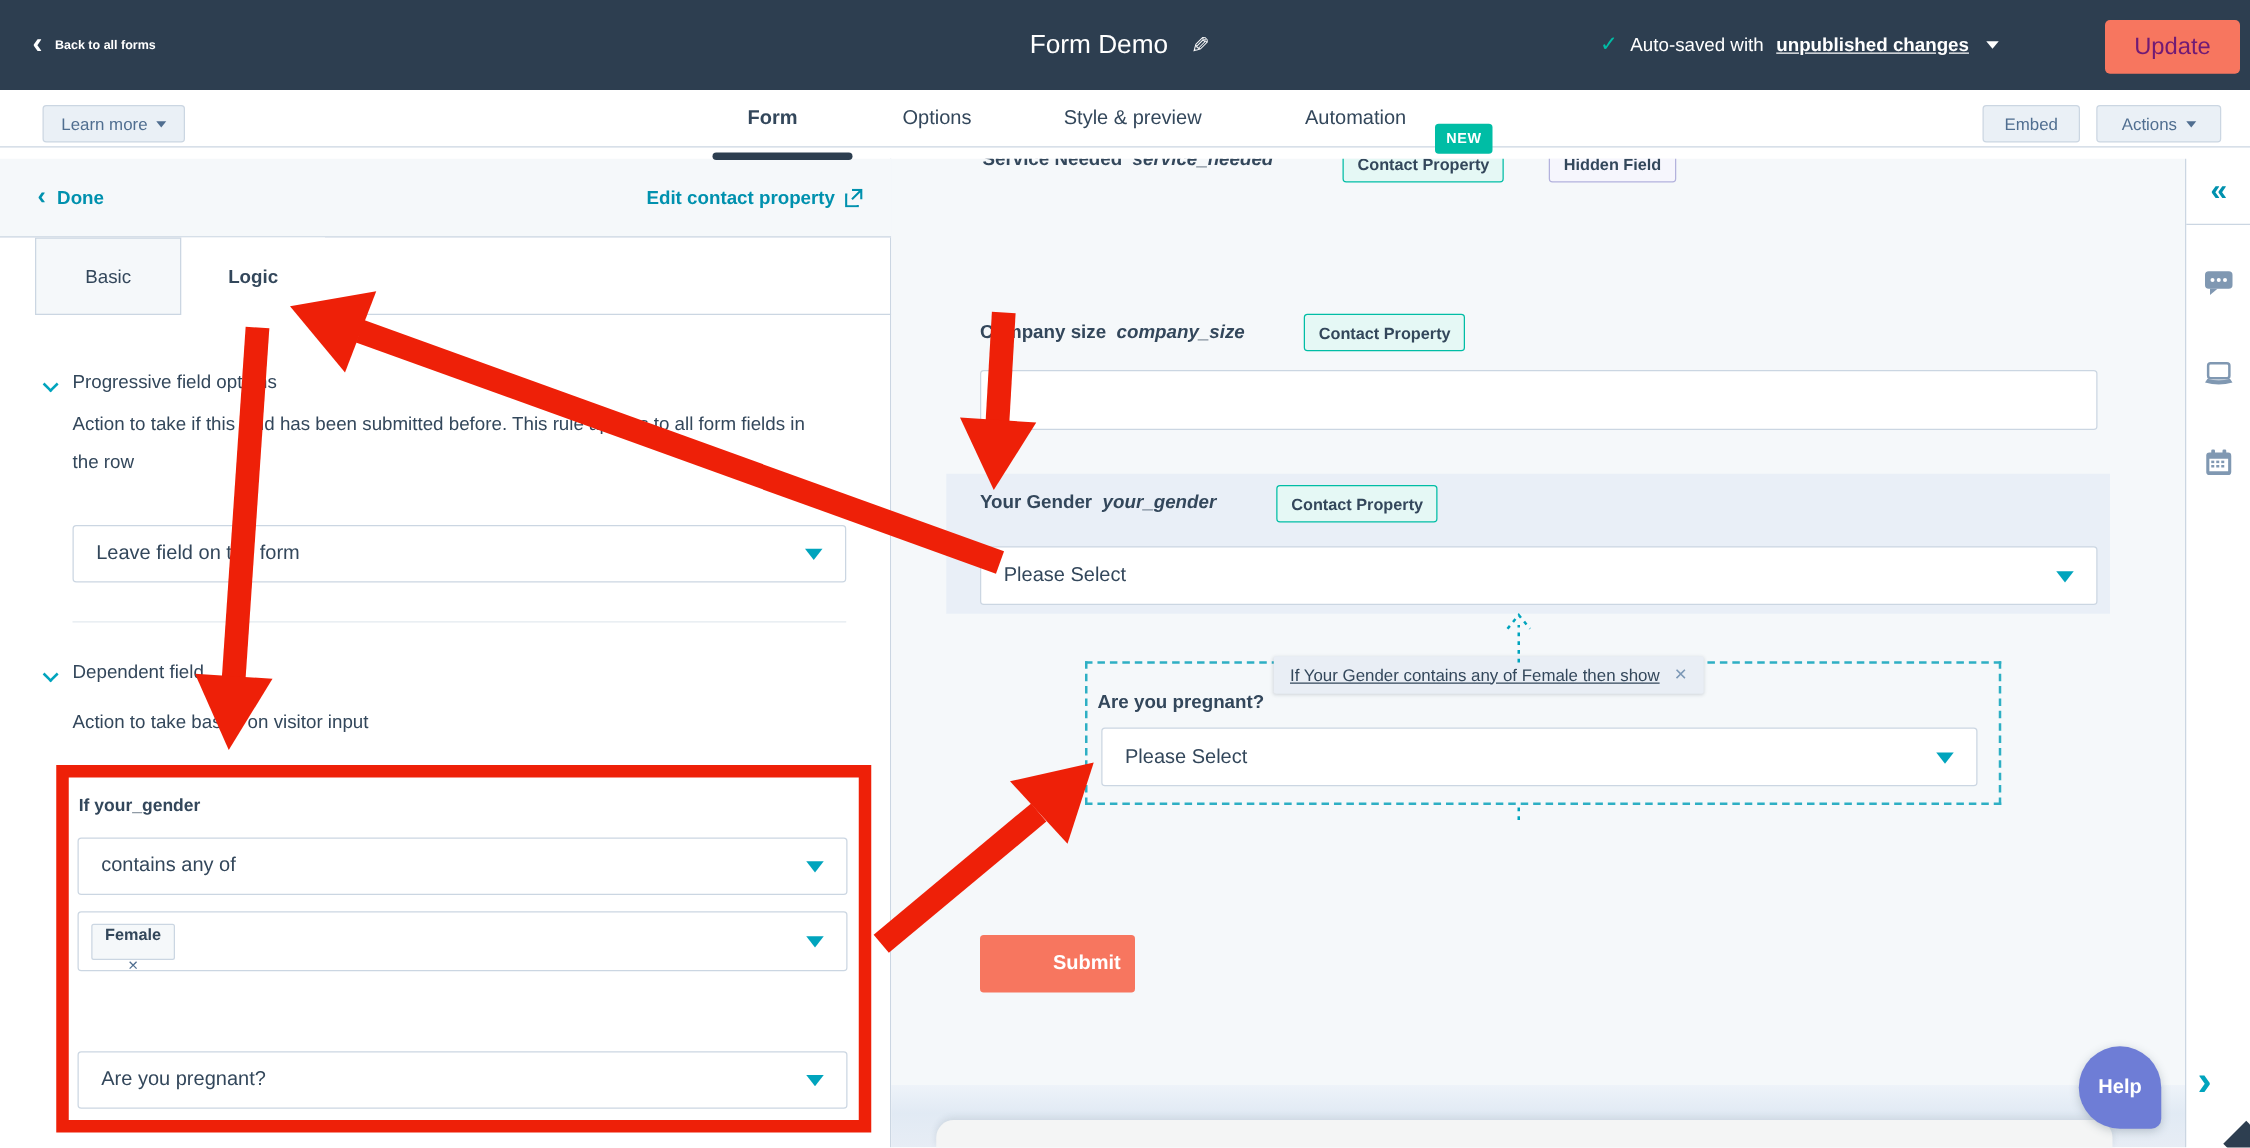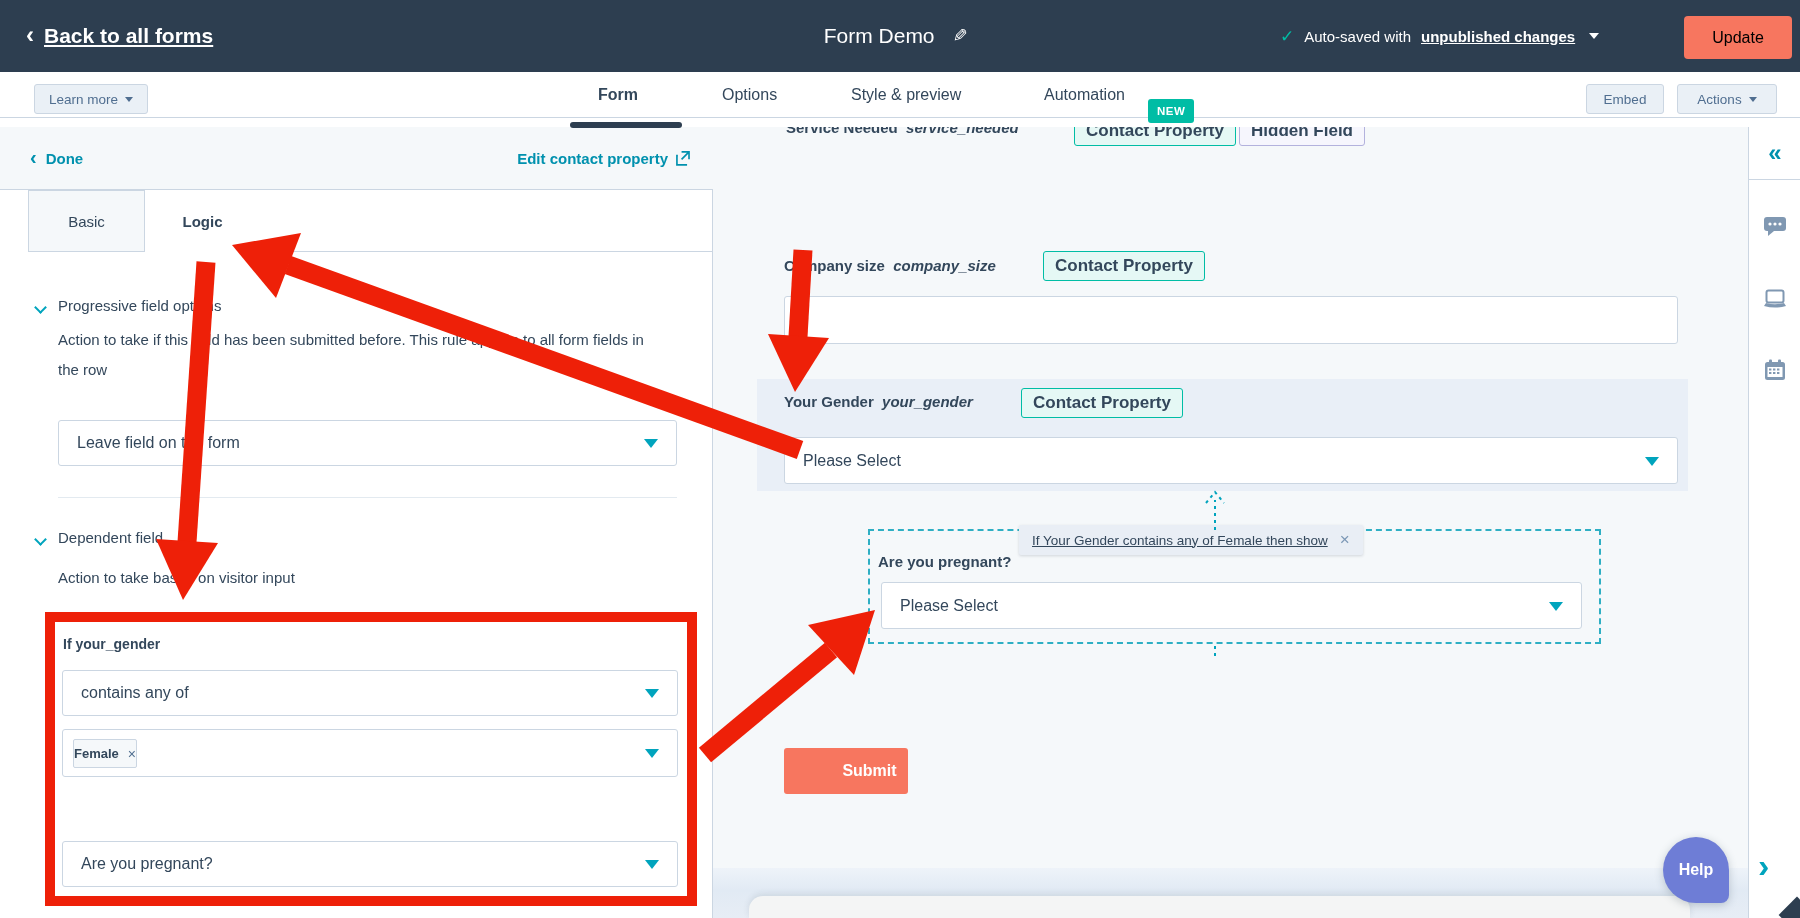--- a/index.html
+++ b/index.html
@@ -4,29 +4,29 @@
 <style>
   * { margin:0; padding:0; box-sizing:border-box; }
   html,body { width:1800px; height:918px; overflow:hidden; }
   body { font-family:"Liberation Sans","DejaVu Sans",sans-serif; background:#fff; position:relative; color:#33475b; }
   .abs { position:absolute; }
 
   
   #topbar { left:0; top:0; width:1800px; height:72px; background:#2d3e50; z-index:20; }
   .back-link { left:26px; top:0; height:72px; display:flex; align-items:center; gap:10px; color:#fff; cursor:pointer; }
   .back-chev { font-size:24px; font-weight:bold; line-height:1; margin-top:-3px; }
-  .back-label { font-size:21px; font-weight:bold;text-decoration:underline; }
+  .back-label { font-size:10px; font-weight:bold; }
   .title-wrap { left:50%; top:0; transform:translateX(-53%); height:72px; display:flex; align-items:center; gap:18px; color:#fff; }
   .form-title { font-size:21px; }
   .pencil { font-size:18px; transform:scaleX(-1); cursor:pointer; }
   .autosave { left:1280px; top:0; height:72px; display:flex; align-items:center; gap:10px; color:#fff; font-size:15px; }
   .checkmark { color:#00bda5; font-size:17px; font-weight:bold; }
   .autosave-link { font-weight:bold; text-decoration:underline; cursor:pointer; }
   .caret-down { width:0; height:0; border-left:5px solid transparent; border-right:5px solid transparent; border-top:6px solid #fff; margin-left:4px; }
-  .btn-primary { left:1684px; top:16px; width:108px; height:43px; background:#f7765f; border:none; border-radius:4px; color:#000000; font-size:16px; font-family:inherit; cursor:pointer; }
+  .btn-primary { left:1684px; top:16px; width:108px; height:43px; background:#f7765f; border:none; border-radius:4px; color:#701a75; font-size:19px; font-family:inherit; cursor:pointer; }
 
   
   #nav2 { left:0; top:72px; width:1800px; height:46px; background:#fff; border-bottom:1px solid #cbd6e2; z-index:15; }
   .btn-secondary { height:30px; background:#eaf0f6; border:1px solid #cbd6e2; border-radius:3px; color:#506e90; font-size:13.5px; font-family:inherit; display:flex; align-items:center; justify-content:center; gap:7px; cursor:pointer; padding:0 14px; }
   .caret-sm { width:0; height:0; border-left:4px solid transparent; border-right:4px solid transparent; border-top:5px solid #506e90; }
   .tab { top:14px; font-size:16px; color:#33475b; cursor:pointer; white-space:nowrap; }
   .tab.active { font-weight:bold; }
   .tab-underline { left:570px; top:50px; width:112px; height:6px; background:#2d3e50; border-radius:3px; }
   .new-badge { left:1148px; top:12px; height:24px; background:#00bda5; color:#fff; font-size:11.5px; font-weight:bold; border-radius:3px; display:flex; align-items:center; padding:0 9px; letter-spacing:.5px;margin-top:15px; }
 
@@ -41,28 +41,28 @@
   .ptab-logic { left:145px; width:115px; background:#fff; font-weight:bold; }
   .tabs-line { left:260px; top:124px; width:453px; border-top:1px solid #cbd6e2; }
   .chev { width:9px; height:9px; border-left:2px solid #00a4bd; border-bottom:2px solid #00a4bd; transform:rotate(-45deg); }
   .sec-title { font-size:15px; color:#33475b; }
   .sec-desc { font-size:15px; color:#33475b; line-height:30px; }
   .sel { background:#fff; border:1px solid #cbd6e2; border-radius:3px; display:flex; align-items:center; padding:0 18px; font-size:16px; color:#33475b; cursor:pointer; }
   .sel-caret { position:absolute; right:18px; top:50%; margin-top:-4px; width:0; height:0; border-left:7px solid transparent; border-right:7px solid transparent; border-top:9px solid #00a4bd; }
   .hr { border-top:1px solid #e3eaf0; }
   .redbox { left:45px; top:485px; width:652px; height:294px; border:10px solid #ee2008; z-index:30; }
   .bold-label { font-size:14px; font-weight:bold; color:#33475b; }
-  .mtag { position:absolute; left:10px; top:9px; height:29px; background:#f5f8fa; border:1px solid #cbd6e2; border-radius:2px; display:flex; align-items:center; gap:9px; padding:0 0; font-size:13px; font-weight:bold; color:#33475b; }
+  .mtag { position:absolute; left:10px; top:9px; height:29px; background:#f5f8fa; border:1px solid #cbd6e2; border-radius:2px; display:flex; align-items:center; gap:9px; padding:0 10px; font-size:13px; font-weight:bold; color:#33475b;flex-direction:column; }
   .x-glyph { color:#516f90; font-size:14px; cursor:pointer; font-weight:normal; }
 
   
   #preview { left:713px; top:127px; width:1035px; height:741px; background:#f5f8fa; overflow:hidden; }
   .flabel { font-size:15px; font-weight:bold; color:#33475b; white-space:nowrap; }
   .fname { font-style:italic; font-weight:bold; }
-  .badge { position:absolute; height:30px; display:flex; align-items:center; padding:0 11px; border-radius:3px; font-size:17px; font-weight:bold; color:#33475b; white-space:nowrap; }
+  .badge { position:absolute; height:30px; display:flex; align-items:center; padding:0 11px; border-radius:3px; font-size:13px; font-weight:bold; color:#33475b; white-space:nowrap; }
   .badge-teal { border:1px solid #00bda5; background:#e5f8f5; }
   .badge-purple { border:1px solid #b3b2dd; background:#f6f6fd; }
   .dashed-box { left:155px; top:402px; width:733px; height:115px; border:2px dashed #2eafc4; }
   .rule-pill { left:306px; top:398px; height:30px; background:#e9eef5; border-radius:2px; box-shadow:0 1px 3px rgba(45,62,80,.18); display:flex; align-items:center; gap:12px; padding:0 13px; font-size:13.5px; color:#33475b; z-index:3; }
   .rule-pill-link { text-decoration:underline; cursor:pointer; white-space:nowrap; }
   .btn-close-dep { left:402px; top:531px; width:199px; height:34px; background:#e9eef5; border:1px solid #cfd9e4; border-radius:3px; color:#425b76; font-size:14px; font-family:inherit; cursor:pointer; }
   .btn-submit { left:71px; top:621px; width:124px; height:46px; background:#f7765f; border:none; border-radius:3px; color:#fff; font-size:16px; font-weight:bold; font-family:inherit; cursor:pointer;padding-left:47px; }
   .bottom-band { left:713px; top:868px; width:1035px; height:50px; background:linear-gradient(180deg,#eef3f9 0%,#e1eaf4 45%,#e7edf5 100%); }
   .bottom-card { left:749px; top:896px; width:941px; height:22px; background:#f4f5f5; border-radius:14px 14px 0 0; box-shadow:0 -2px 6px rgba(45,62,80,.12); }
 

